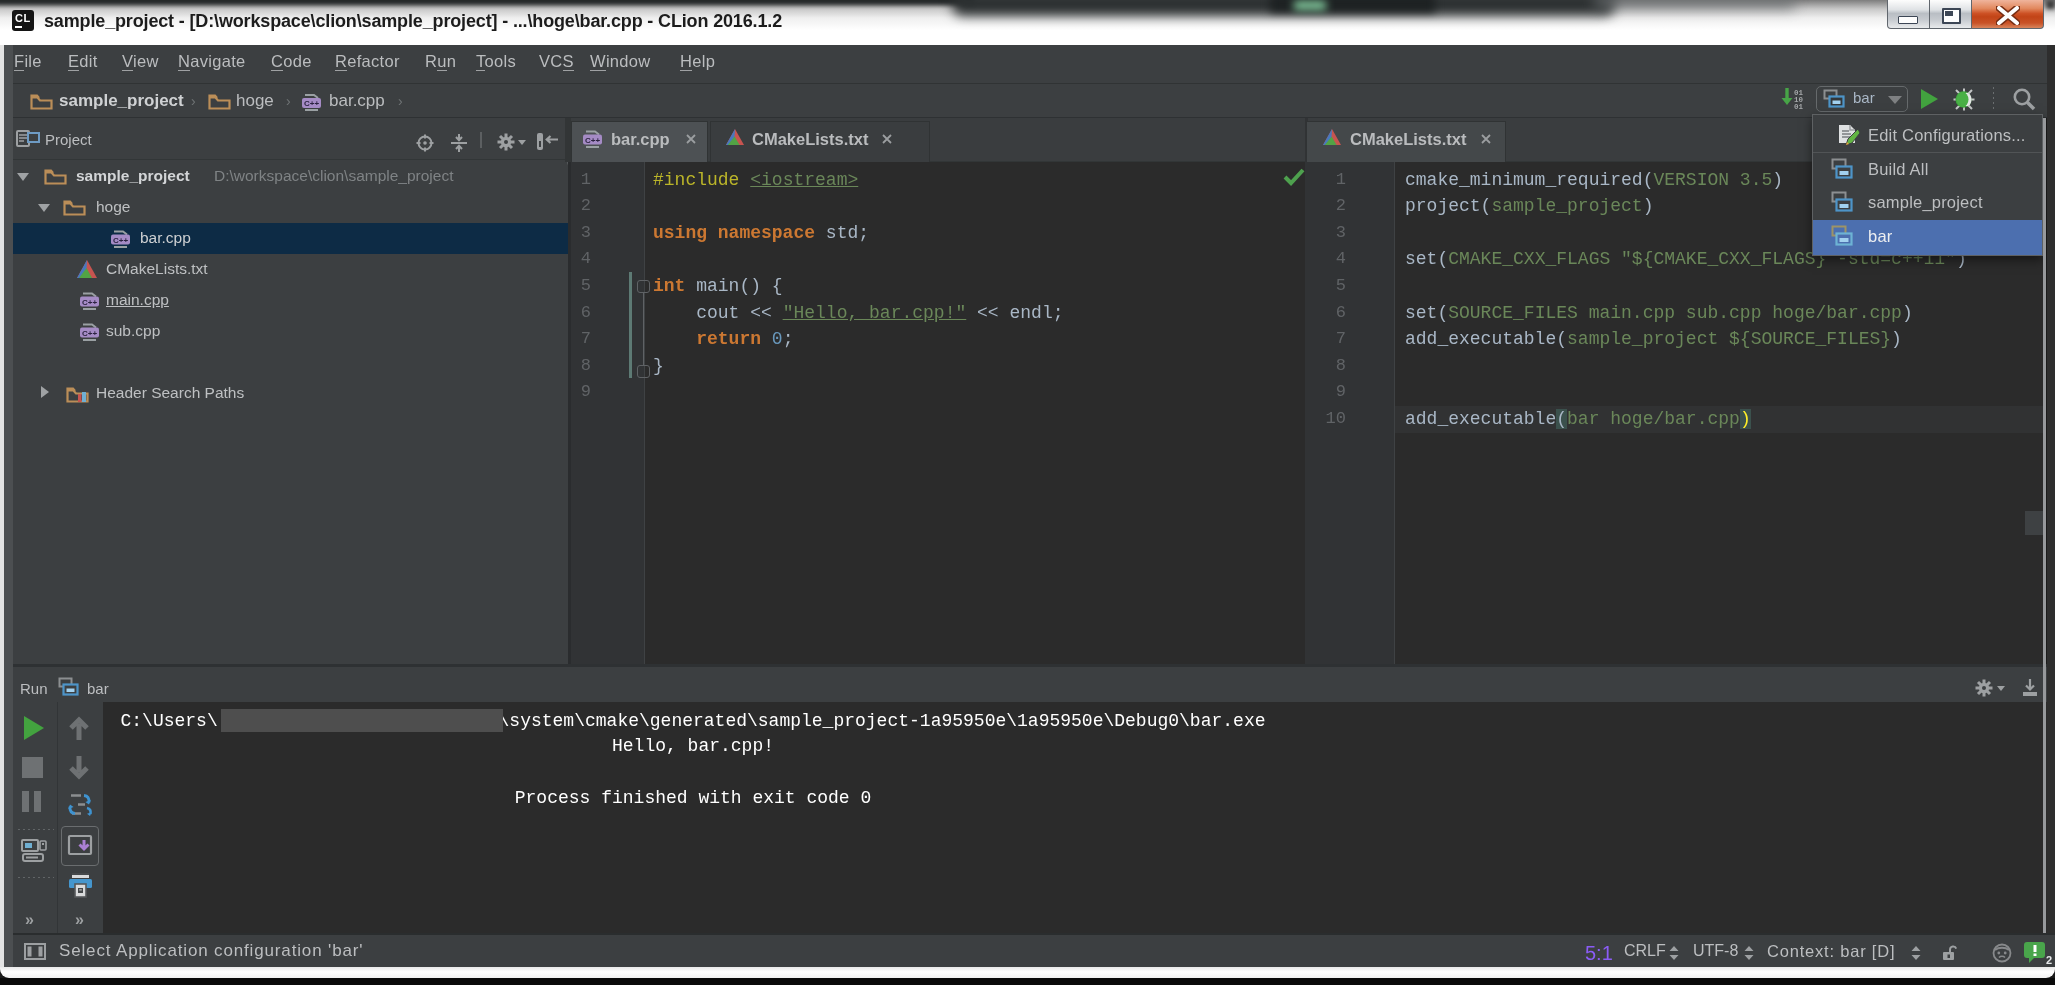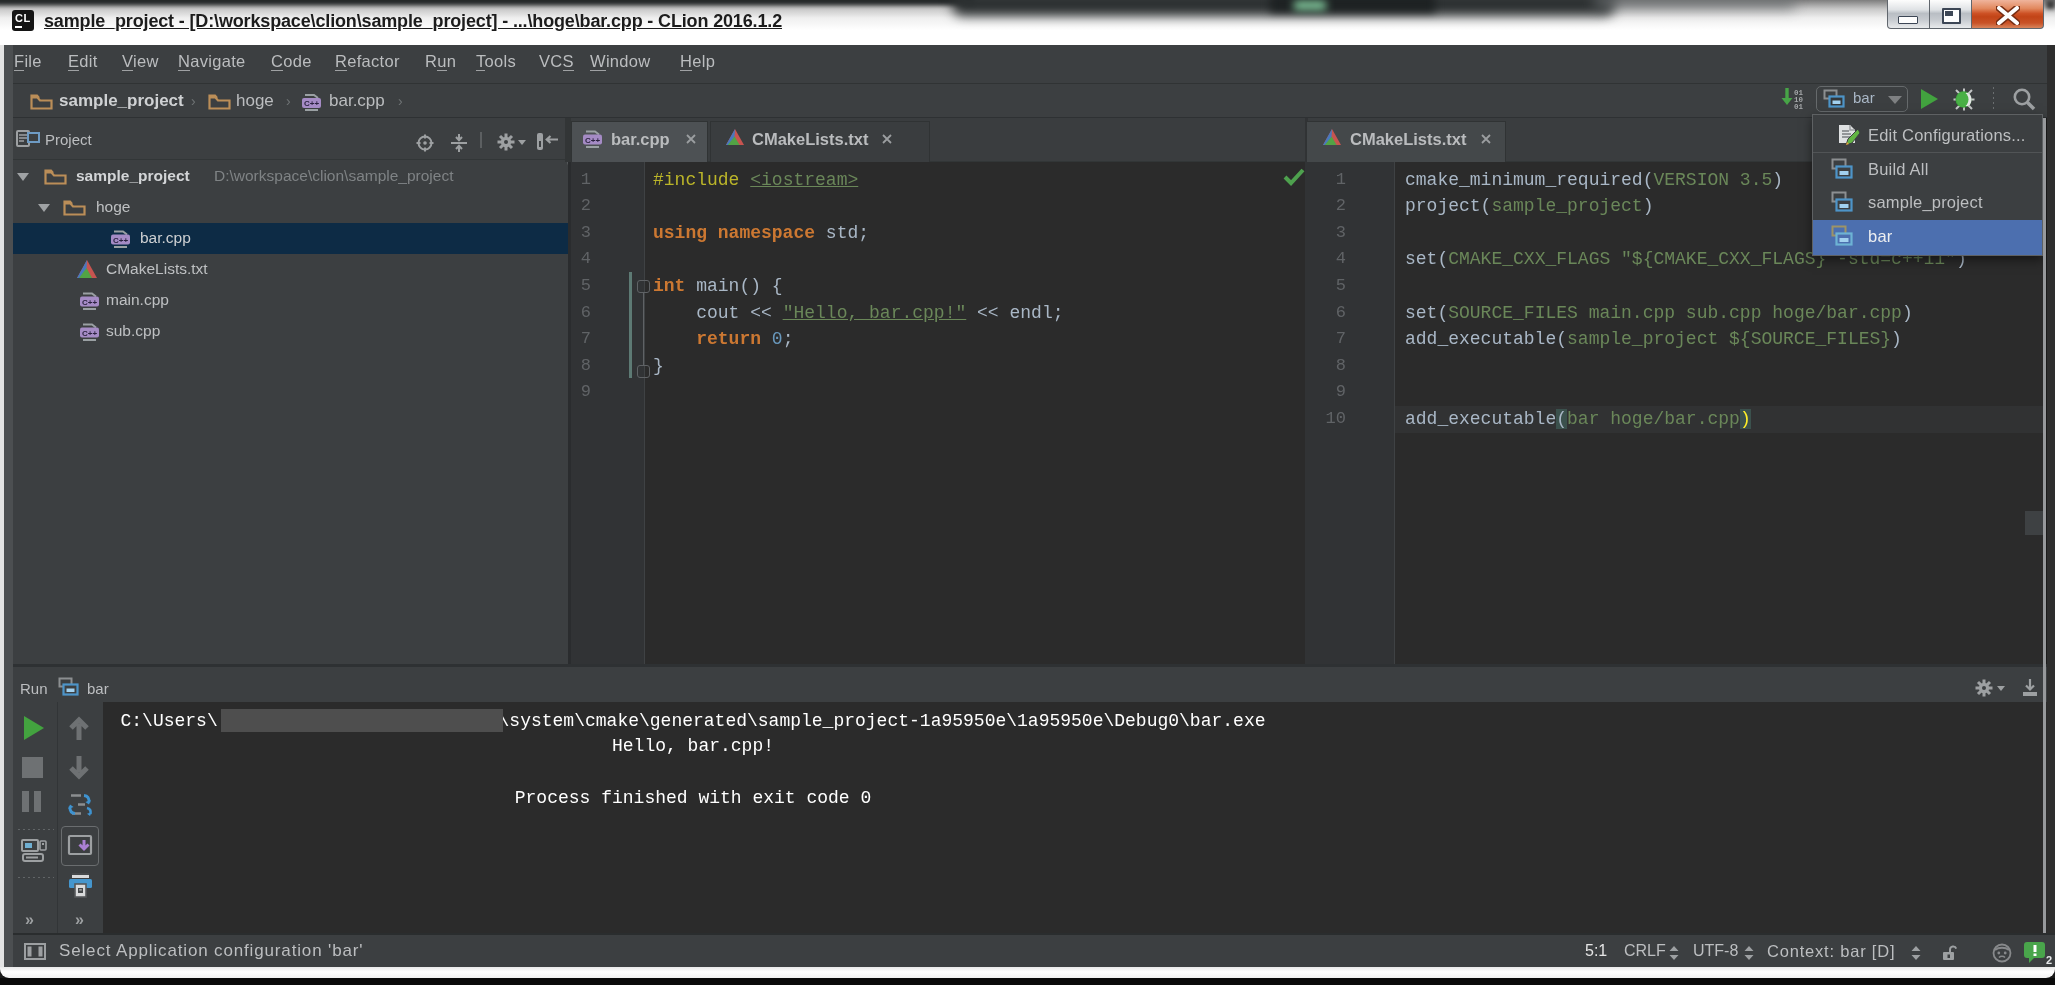--- a/index.html
+++ b/index.html
@@ -2,21 +2,21 @@
 <html><head>
 <meta charset="utf-8">
 <style>
 html,body{margin:0;padding:0;}
 body{width:2055px;height:985px;position:relative;background:#1b1b1b;font-family:"Liberation Sans",sans-serif;overflow:hidden;}
 .abs{position:absolute;}
 #titlebar{left:0;top:0;width:2055px;height:45px;background:linear-gradient(180deg,#7d7d7d 0,#c8c8c8 9px,#efefef 18px,#ffffff 30px,#ffffff 45px);}
 #cllogo{left:12px;top:10px;width:22px;height:21px;background:#141414;border-radius:3px;color:#fff;font-weight:bold;font-size:11px;}
 #cllogo span{position:absolute;left:3px;top:2px;letter-spacing:0.5px;}
 #cllogo i{position:absolute;left:3px;bottom:3px;width:7px;height:2px;background:#fff;}
-#title-text{left:44px;top:11px;font-size:18px;color:#1c1c1c;font-weight:bold;letter-spacing:-0.15px;text-decoration:underline;}
+#title-text{left:44px;top:11px;font-size:18px;color:#1c1c1c;font-weight:bold;letter-spacing:-0.15px;}
 .winbtn{top:0;height:29px;border:1px solid #60666d;border-top:none;box-sizing:border-box;}
 #btn-min{left:1887px;width:43px;border-radius:0 0 0 4px;background:linear-gradient(180deg,#fdfdfd 0,#dfe2e5 35%,#b9bec4 48%,#c6cacf 70%,#e8eaec 100%);}
 #btn-max{left:1929px;width:43px;background:linear-gradient(180deg,#fdfdfd 0,#dfe2e5 35%,#b9bec4 48%,#c6cacf 70%,#e8eaec 100%);}
 #btn-close{left:1971px;width:73px;border-radius:0 0 4px 0;background:linear-gradient(180deg,#efb49c 0,#e2895f 30%,#cd5125 48%,#c24417 60%,#c85227 82%,#d8845b 100%);}
 #menubar{left:13px;top:45px;width:2042px;height:39px;background:#3c3f41;border-bottom:1px solid #303334;box-sizing:border-box;}
 .menu-item{top:52px;font-size:16.5px;color:#bbbdbf;letter-spacing:0.3px;}
 .menu-item u{text-decoration:none;border-bottom:1px solid #9fa1a3;padding-bottom:0px;}
 #navbar{left:13px;top:84px;width:2042px;height:34px;background:#3c3f41;border-bottom:1px solid #2e3133;box-sizing:border-box;}
 .crumb{top:91px;font-size:17px;color:#bbbdbf;}
 .chev{top:93px;color:#6f7375;font-size:14px;}
@@ -205,30 +205,39 @@
         </svg>
       <div class="tree-label" style="left:93px;">CMakeLists.txt</div>
     </div>
     <div class="tree-row abs" style="top:167px;">
       <svg class="abs" style="left:65px;top:5px;" width="24" height="21">
           <path d="M5,3.5 h9 l4,3" fill="none" stroke="#9aa0a3" stroke-width="2"></path>
           <rect x="2" y="6.5" width="19" height="10" rx="2" fill="#a58bc5"></rect>
           <path d="M5,19 h13" stroke="#9aa0a3" stroke-width="2"></path>
           <text x="11.5" y="14.5" font-size="8" font-weight="bold" font-family="Liberation Sans" fill="#2c2340" text-anchor="middle">C++</text>
         </svg>
-      <div class="tree-label" style="left:93px;">main.cpp</div>
+      <div class="tree-label" style="left:93px;text-decoration:underline;">main.cpp</div>
     </div>
     <div class="tree-row abs" style="top:198px;">
       <svg class="abs" style="left:65px;top:5px;" width="24" height="21">
           <path d="M5,3.5 h9 l4,3" fill="none" stroke="#9aa0a3" stroke-width="2"></path>
           <rect x="2" y="6.5" width="19" height="10" rx="2" fill="#a58bc5"></rect>
           <path d="M5,19 h13" stroke="#9aa0a3" stroke-width="2"></path>
           <text x="11.5" y="14.5" font-size="8" font-weight="bold" font-family="Liberation Sans" fill="#2c2340" text-anchor="middle">C++</text>
         </svg>
       <div class="tree-label" style="left:93px;">sub.cpp</div>
+    </div>
+    <div class="tree-row abs" style="top:260px;">
+      <div class="abs" style="left:28px;top:8px;width:0;height:0;border-top:6px solid transparent;border-bottom:6px solid transparent;border-left:8px solid #9fa2a4;"></div>
+      <svg class="abs" style="left:53px;top:6px;" width="23" height="19">
+          <path d="M1.5,6.5 h6 l2.5,3 h11.5 v8 h-20 z M1.5,6.5 v-2 h5.5 l2,2.5" fill="none" stroke="#bb8e58" stroke-width="2.2"></path>
+          <rect x="12" y="10" width="3.5" height="8" fill="#c75450"></rect>
+          <rect x="16" y="8" width="4" height="10" fill="#6fafd2"></rect>
+        </svg>
+      <div class="tree-label" style="left:83px;">Header Search Paths</div>
     </div>
   </div>
   <div class="abs" style="left:554px;top:5px;width:9px;height:43px;background:#595c5e;border-radius:4px;"></div>
   <div id="editors" class="abs">
     <div id="tabbar-l" class="abs"></div>
     <div id="tabbar-r" class="abs"></div>
     <div class="abs" style="left:0px;top:44px;width:3px;height:502px;background:#2a2c2e;"></div>
     <div class="abs" style="left:3px;top:44px;width:73px;height:502px;background:#313335;"></div>
     <div class="abs" style="left:76px;top:44px;width:1px;height:502px;background:#3f4244;"></div>
     <div class="abs" style="left:740px;top:44px;width:86px;height:502px;background:#313335;"></div>
@@ -431,21 +440,21 @@
   <div class="abs" style="left:55px;top:112px;font-size:16.5px;color:#eceef0;letter-spacing:0.2px;">bar</div>
 </div>
 
 <div id="statusbar" class="abs"></div>
 <svg class="abs" style="left:24px;top:943px;" width="22" height="18">
     <rect x="1" y="1" width="20" height="15" fill="none" stroke="#9da0a2" stroke-width="2"></rect>
     <rect x="3.5" y="3.5" width="4" height="10" fill="#9da0a2"></rect>
     <rect x="14.5" y="3.5" width="4" height="10" fill="#9da0a2"></rect>
   </svg>
 <div class="abs" style="left:59px;top:941px;font-size:17px;color:#bcbec0;letter-spacing:0.85px;">Select Application configuration 'bar'</div>
-<div class="abs" style="left:1585px;top:942px;font-size:16px;color:#e5e5e5;">5:1</div>
+<div class="abs" style="left:1585px;top:942px;font-size:20px;color:#8b5cf6;">5:1</div>
 <div class="abs" style="left:1624px;top:942px;font-size:16px;color:#bcbec0;">CRLF</div>
 <svg class="abs" style="left:1668px;top:946px;" width="12" height="14">
     <path d="M6,0 l4.5,5 h-9 z M6,14 l-4.5,-5 h9 z" fill="#9da0a2"></path>
   </svg>
 <div class="abs" style="left:1693px;top:942px;font-size:16px;color:#bcbec0;">UTF-8</div>
 <svg class="abs" style="left:1743px;top:946px;" width="12" height="14">
     <path d="M6,0 l4.5,5 h-9 z M6,14 l-4.5,-5 h9 z" fill="#9da0a2"></path>
   </svg>
 <div class="abs" style="left:1767px;top:942px;font-size:16.5px;color:#bcbec0;letter-spacing:0.8px;">Context: bar [D]</div>
 <svg class="abs" style="left:1910px;top:946px;" width="12" height="14">

